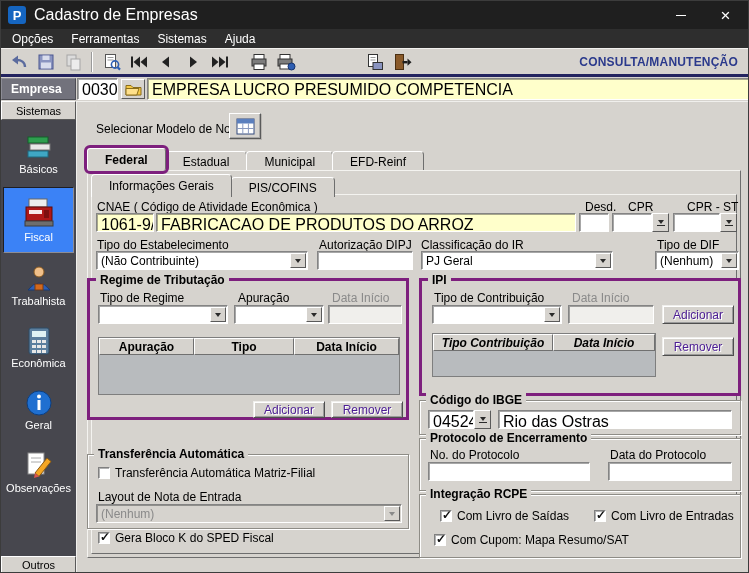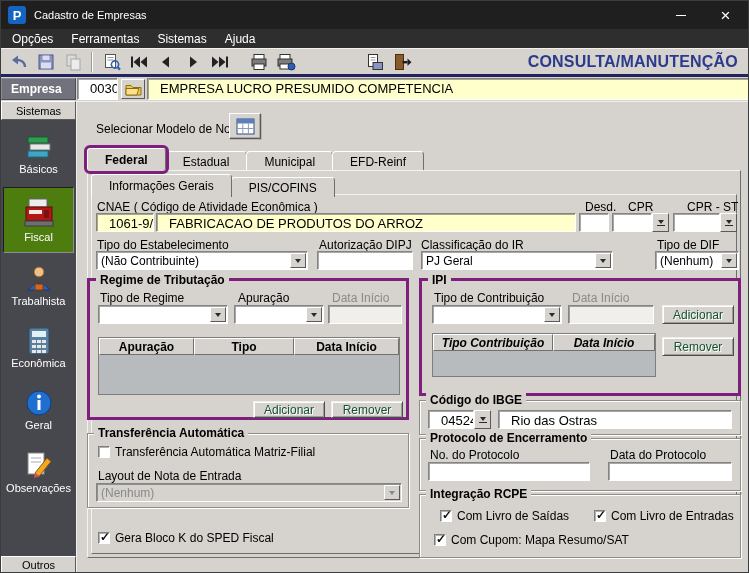--- a/index.html
+++ b/index.html
@@ -5,63 +5,63 @@
   * { box-sizing: border-box; }
   body { margin:0; background:#9a9a9a; font-family:"Liberation Sans", sans-serif; }
   .window { position:relative; width:749px; height:573px; background:#d6d3ce; overflow:hidden;
             font-size:12px; color:#000; border:1px solid #3c3c3c; }
 
   
   .titlebar { position:absolute; left:0; top:0; width:100%; height:28px; background:#1f1f1f;
               color:#fff; display:flex; align-items:center; }
   .app-logo { width:18px; height:18px; margin:0 8px 0 7px; background:#1565c0; border-radius:3px;
               color:#fff; font-weight:bold; font-size:13px; display:flex; align-items:center; justify-content:center; }
-  .title-text { font-size:11px; }
+  .title-text { font-size:16px; }
   .win-controls { margin-left:auto; display:flex; height:100%; }
   .win-btn { width:45px; height:100%; display:flex; align-items:center; justify-content:center; color:#fff; cursor:default; }
   .glyph-min { width:10px; height:1px; background:#fff; display:block; }
   .glyph-close::before { content:"×"; font-size:17px; line-height:1; }
 
   .menubar { position:absolute; left:0; top:28px; width:100%; height:19px; background:#2e2e2e;
              color:#fff; display:flex; align-items:center; padding-left:2px; }
   .menu-item { padding:0 9px; font-size:12px; }
 
   
   .toolbar { position:absolute; left:0; top:47px; width:100%; height:26px; background:#d6d3ce;
              display:flex; align-items:center; padding:0 4px; border-top:1px solid #f2f1ee; }
   .tb-icon { width:27px; height:24px; display:flex; align-items:center; justify-content:center; }
   .tb-sep { width:2px; height:20px; border-left:1px solid #9a9a9a; border-right:1px solid #fff; margin:0 5px; }
-  .mode-label { margin-left:auto; margin-right:6px; font-weight:bold; font-size:16px; color:#2b3a8c; letter-spacing:0.2px; }
+  .mode-label { margin-left:auto; margin-right:6px; font-weight:bold; font-size:12px; color:#2b3a8c; letter-spacing:0.2px; }
   .navy-line { position:absolute; left:0; top:73px; width:100%; height:3px; background:#23235f; }
 
   
   .empresa-label { position:absolute; left:0; top:77px; width:75px; height:22px; background:#72727c;
                    color:#fff; font-weight:bold; display:flex; align-items:center; padding-left:9px;
                    border:1px solid #8d8d96; border-bottom-color:#4c4c54; border-right-color:#4c4c54; }
-  .field { position:absolute; background:#fff; font-size:13px; padding:2px 12px; white-space:nowrap; overflow:hidden;
+  .field { position:absolute; background:#fff; font-size:16px; padding:2px 4px; white-space:nowrap; overflow:hidden;
            border:1px solid #848484; border-right-color:#fff; border-bottom-color:#fff;
            box-shadow: inset 1px 1px 0 rgba(60,60,60,.45); }
   .yellow { background:#ffffcb; }
   .dim { background:#f0efec; color:#7c7c7c; }
   .empresa-code { left:76px; top:77px; width:41px; height:22px; }
   .folder-btn { position:absolute; left:120px; top:78px; width:24px; height:20px; display:flex;
                 align-items:center; justify-content:center; background:#d6d3ce;
                 border:1px solid #fff; border-right-color:#5a5a5a; border-bottom-color:#5a5a5a; }
   .empresa-name { left:146px; top:77px; width:605px; height:22px; }
 
   
   .raisedbar { background:#d6d3ce; border:1px solid #fff; border-right-color:#5a5a5a; border-bottom-color:#5a5a5a;
                display:flex; align-items:center; justify-content:center; font-size:11px; }
   .side-header { position:absolute; left:0; top:100px; width:75px; height:19px; }
   .side-body { position:absolute; left:0; top:119px; width:75px; height:436px; background:#47474e;
                display:flex; flex-direction:column; align-items:center; padding-top:5px; }
   .side-item { width:71px; height:59px; display:flex; flex-direction:column; align-items:center;
                justify-content:center; gap:2px; color:#fff; font-size:11px; margin-bottom:3px; }
   .side-item.selected { border:1px solid #1e1e22; border-right-color:#8d8d95; border-bottom-color:#8d8d95;
-                        background:#4d7c0f; height:66px; }
+                        background:#3b82f6; height:66px; }
   .side-footer { position:absolute; left:0; top:555px; width:75px; height:18px; }
 
   
   .main-bg { position:absolute; left:75px; top:100px; width:674px; height:473px; background:#d6d3ce;
              border:1px solid #f0efec; border-right-color:#6a6a6a; border-bottom-color:#6a6a6a; }
   .lbl { position:absolute; font-size:12px; white-space:nowrap; }
   .lbl.gray { color:#8a8a8a; }
 
   .tool-btn { position:absolute; background:#d6d3ce; display:flex; align-items:center; justify-content:center;
               border:1px solid #fff; border-right-color:#5a5a5a; border-bottom-color:#5a5a5a;
@@ -102,21 +102,21 @@
 
   .grid { position:absolute; border:1px solid #7e7e7e; background:#b8bbbe; }
   .grid-h { display:flex; }
   .gh { height:17px; background:#d6d3ce; border:1px solid #fff; border-right-color:#707070;
         border-bottom-color:#707070; font-weight:bold; font-size:12px; display:flex;
         align-items:center; justify-content:center; }
 
   .btn { position:absolute; background:#d6d3ce; font-size:12px; display:flex; align-items:center;
          justify-content:center; border:1px solid #f0efec; border-right-color:#4e4e4e; border-bottom-color:#4e4e4e;
          box-shadow: inset 1px 1px 0 #fff, inset -1px -1px 0 #9a9a9a; cursor:default; }
-  .btn.disabled { color:#14532d; text-shadow:1px 1px 0 #fff; }
+  .btn.disabled { color:#4c1d95; text-shadow:1px 1px 0 #fff; }
 
   .cb-row { position:absolute; display:flex; align-items:center; gap:5px; font-size:12px; white-space:nowrap; }
   .cb-box { width:12px; height:12px; background:#fff; position:relative; flex:0 0 auto;
             border:1px solid #808080; border-right-color:#fff; border-bottom-color:#fff;
             box-shadow: inset 1px 1px 0 rgba(60,60,60,.4); }
   .cb-box.on::after { content:"✓"; position:absolute; left:1px; top:-3px; font-size:12px; font-weight:bold; color:#101010; }
 </style>
 </head>
 <body>
 
@@ -400,21 +400,21 @@
     <div class="btn disabled" style="left:240px; top:56px; width:72px; height:19px;">Remover</div>
   </div>
 
   <div class="groupbox" style="left:418px; top:399px; width:322px; height:35px; z-index:2;">
     <div class="gb-title">Código do IBGE</div>
     <div class="field" style="left:8px; top:9px; width:46px; height:19px;">04524</div>
     <div class="dlbtn" style="left:54px; top:9px; width:17px; height:19px;"></div>
     <div class="field" style="left:78px; top:9px; width:234px; height:19px;">Rio das Ostras</div>
   </div>
 
-  <div class="groupbox" style="left:86px; top:432px; width:322px; height:75px; z-index:2;padding-left:37px;">
+  <div class="groupbox" style="left:86px; top:453px; width:322px; height:75px; z-index:2;padding-left:37px;">
     <div class="gb-title">Transferência Automática</div>
     <div class="cb-row" style="left:10px; top:11px;">
       <span class="cb-box"></span>
       <span>Transferência Automática Matriz-Filial</span>
     </div>
     <div class="lbl" style="left:10px; top:35px;">Layout de Nota de Entrada</div>
     <div class="combo disabled" style="left:8px; top:49px; width:306px; height:19px;"><span>(Nenhum)</span><span class="cbtn"></span></div>
   </div>
 
   <div class="groupbox" style="left:418px; top:437px; width:322px; height:53px; z-index:2;">

